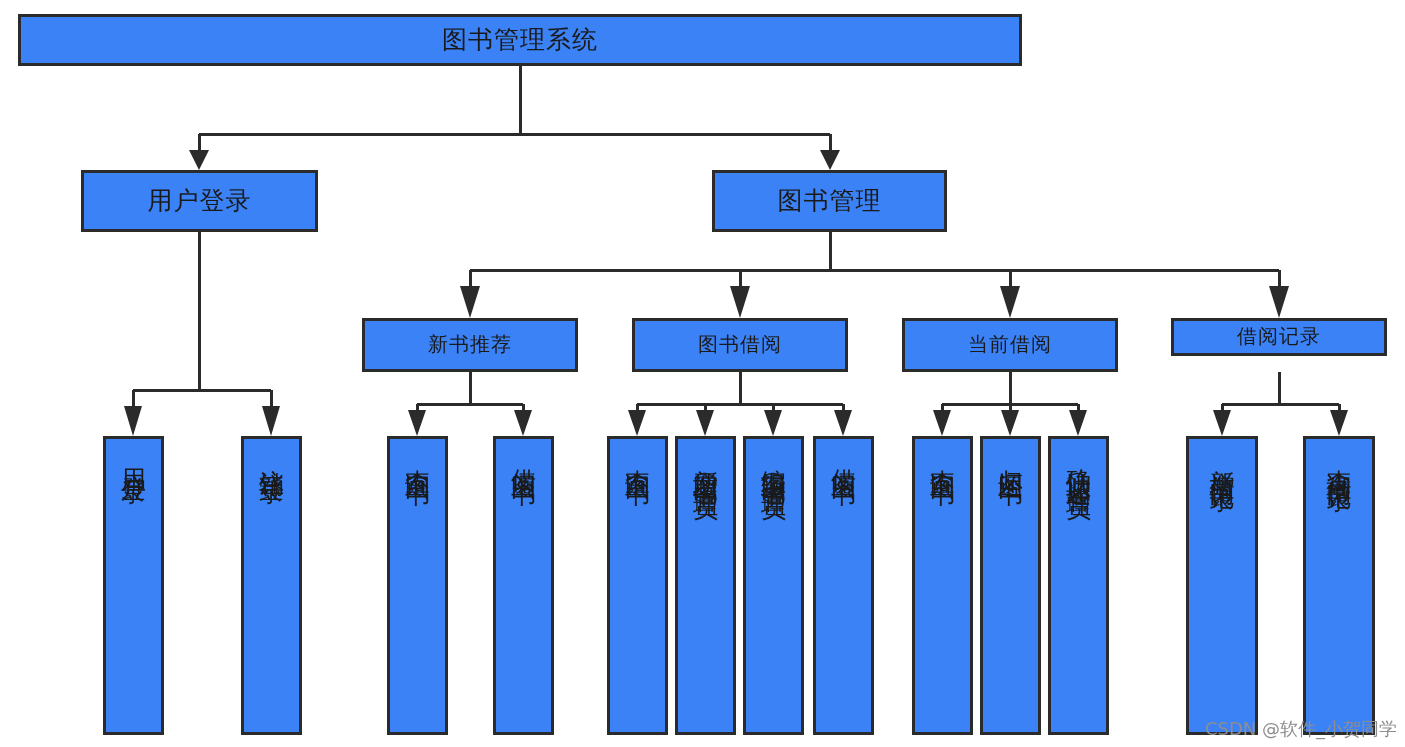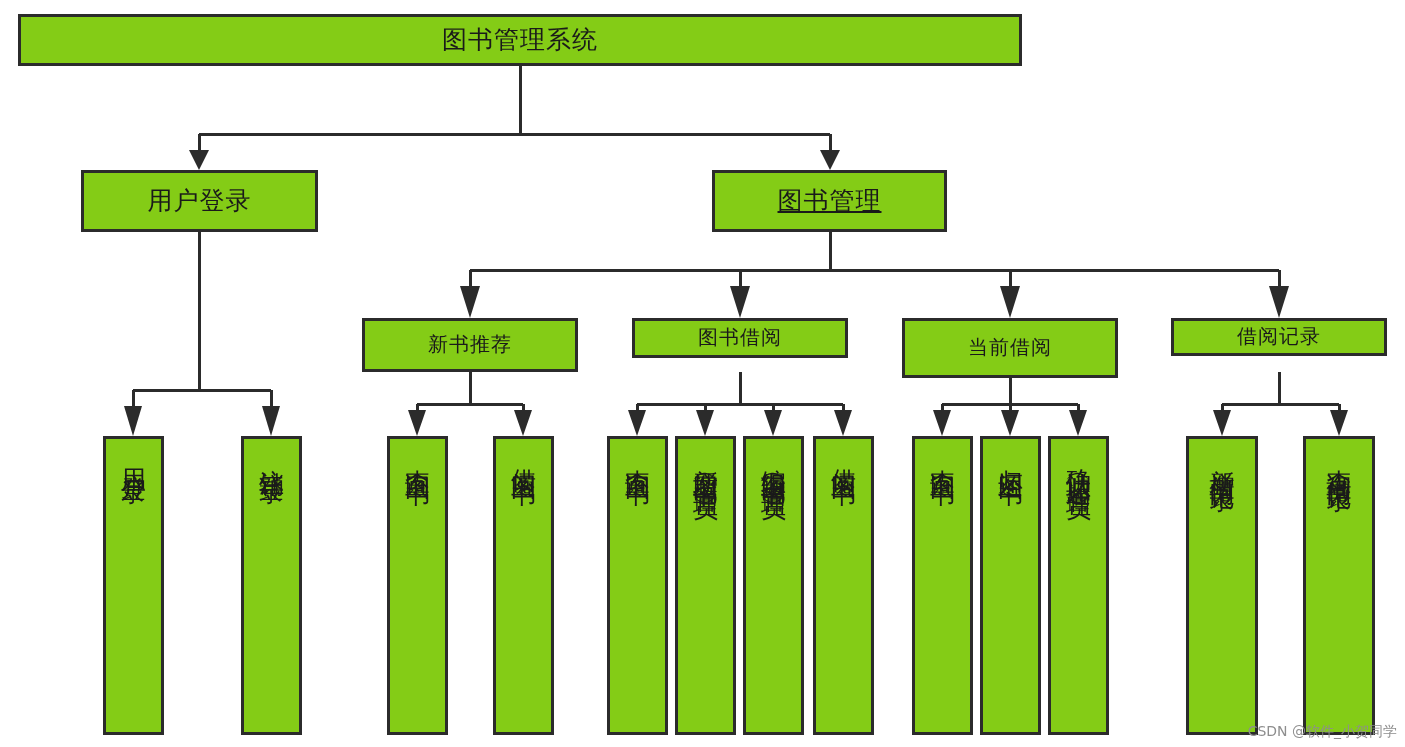--- a/index.html
+++ b/index.html
@@ -38,21 +38,21 @@
   #connectors polygon.arrow-head {
     fill: #2b2b2b;
     stroke: none;
   }
 
   
   .node {
     position: absolute;
     box-sizing: border-box;
     border: 3px solid #2b2b2b;
-    background: #84cc16;
+    background: #3b82f6;
     display: flex;
     align-items: center;
     justify-content: center;
     text-align: left;
     color: #1a1a1a;
   }
   .node-label {
     display: block;
     line-height: 1.18;
   }
@@ -79,21 +79,21 @@
     line-height: 1.0;
     letter-spacing: 4px;
     white-space: nowrap;
   }
 
   
   #watermark {
     position: absolute;
     right: 8px;
     bottom: 6px;
-    font-size: 14px;
+    font-size: 18px;
     color: #8e8e8e;
     white-space: nowrap;
     font-family: "DejaVu Sans", "Liberation Sans", sans-serif;
   }
 </style>
 </head>
 <body>
 
 <div id="diagram-canvas">
 
@@ -162,33 +162,33 @@
   </svg>
 
   <div class="node horizontal root" style="left:18px; top:14px; width:1004px; height:52px;">
     <span class="node-label">图书管理系统</span>
   </div>
 
   <div class="node horizontal level2" style="left:81px; top:170px; width:237px; height:62px;">
     <span class="node-label">用户登录</span>
   </div>
 
-  <div class="node horizontal level2" style="left:712px; top:170px; width:235px; height:62px;text-decoration:underline;">
+  <div class="node horizontal level2" style="left:712px; top:170px; width:235px; height:62px;">
     <span class="node-label">图书管理</span>
   </div>
 
   <div class="node horizontal level3" style="left:362px; top:318px; width:216px; height:54px;">
     <span class="node-label">新书推荐</span>
   </div>
 
-  <div class="node horizontal level3" style="left:632px; top:318px; width:216px; height:40px;">
+  <div class="node horizontal level3" style="left:632px; top:318px; width:216px; height:54px;">
     <span class="node-label">图书借阅</span>
   </div>
 
-  <div class="node horizontal level3" style="left:902px; top:318px; width:216px; height:60px;">
+  <div class="node horizontal level3" style="left:902px; top:318px; width:216px; height:54px;">
     <span class="node-label">当前借阅</span>
   </div>
 
   <div class="node horizontal level3" style="left:1171px; top:318px; width:216px; height:38px;">
     <span class="node-label">借阅记录</span>
   </div>
 
   <div class="node vertical" style="left:103px; top:436px; width:61px; height:299px;">
     <span class="node-label">用户登录</span>
   </div>

